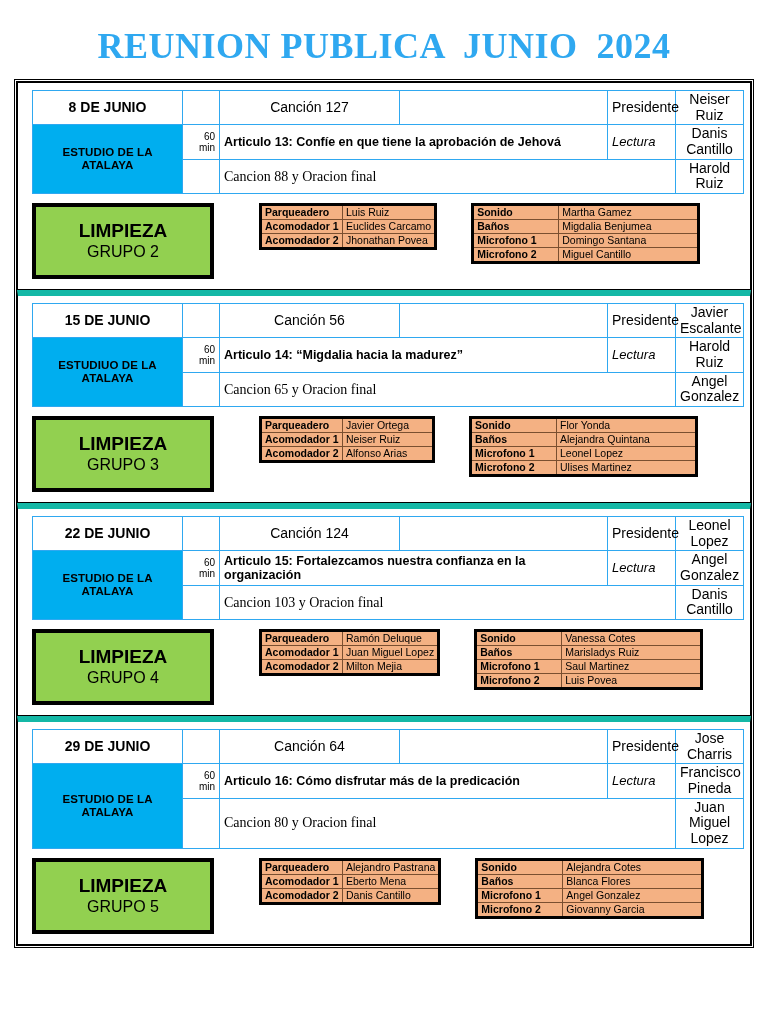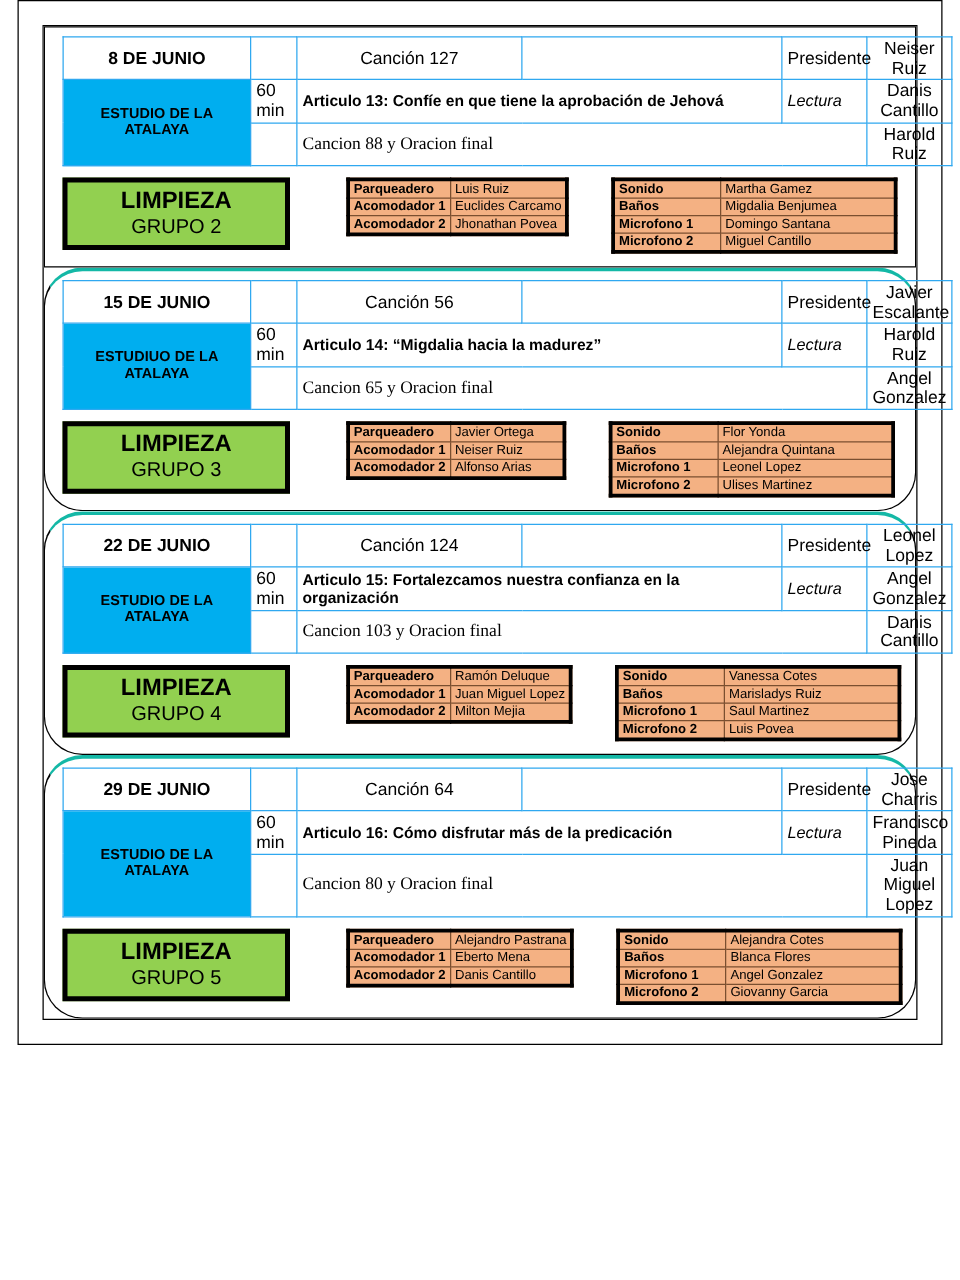--- a/index.html
+++ b/index.html
@@ -29,37 +29,37 @@
     letter-spacing: 0.5px;
     padding-top: 25px;
     padding-bottom: 12px;
     white-space: pre;
   }
 
   
   .outer-frame {
     margin: 0 14px;
     border: 1px solid #000;
-    padding: 19px;
+    padding: 1px;
     background: #fff;
   }
   .outer-frame-inner {
     border: 1px solid #000;
     background: #fff;
     padding: 0;
   }
 
   
   .week-block {
     border: 1px solid #000;
     background: #fff;
     padding: 7px 0 10px 0;
     margin: 0;
   }
-  .week-block + .week-block { border-top: 3px solid #14b8a6; border-radius: 31px; }
+  .week-block + .week-block { border-top: 6px solid #14b8a6; }
 
   
   .sched {
     border-collapse: collapse;
     table-layout: fixed;
     width: 711px;
     margin-left: 14px;
     font-size: 13.5px;
   }
   .sched td {
@@ -79,22 +79,22 @@
   .c-date.top { background:#ffffff; }
   .c-study {
     background: #00AEEF;
     font-weight: bold;
     font-size: 11.5px;
     text-align: center;
     color: #000;
     letter-spacing: .1px;
   }
   .c-min {
-    font-size: 14px;
-    text-align: left;
+    font-size: 10px;
+    text-align: right;
     background: #ffffff;
     color: #000;
   }
   .c-song {
     text-align: center;
     font-size: 14px;
   }
   .c-article {
     font-weight: bold;
     font-size: 12.5px;
@@ -120,21 +120,21 @@
   .lower-row {
     display: flex;
     align-items: flex-start;
     margin-left: 14px;
     margin-top: 9px;
     width: 740px;
   }
 
   .limpieza {
     width: 182px;
-    height: 58px;
+    height: 76px;
     background: #92D050;
     border: 4px solid #000;
     display: flex;
     flex-direction: column;
     align-items: center;
     justify-content: center;
     margin-right: 45px;
     flex: 0 0 auto;
   }
   .limpieza .lim-title {
@@ -173,20 +173,21 @@
 
   .duty-left { margin-right: 34px; }
   .duty-right td.k { width: 86px; }
   .duty-right td.v { width: 140px; }
 </style>
 </head>
 <body>
 
 <div id="page">
 
+  <div class="page-title">REUNION PUBLICA  JUNIO  2024</div>
 
   <div class="outer-frame">
     <div class="outer-frame-inner">
 
       <div class="week-block">
         <table class="sched">
           <colgroup>
             <col style="width:150px">
               <col style="width:37px">
               <col style="width:180px">

